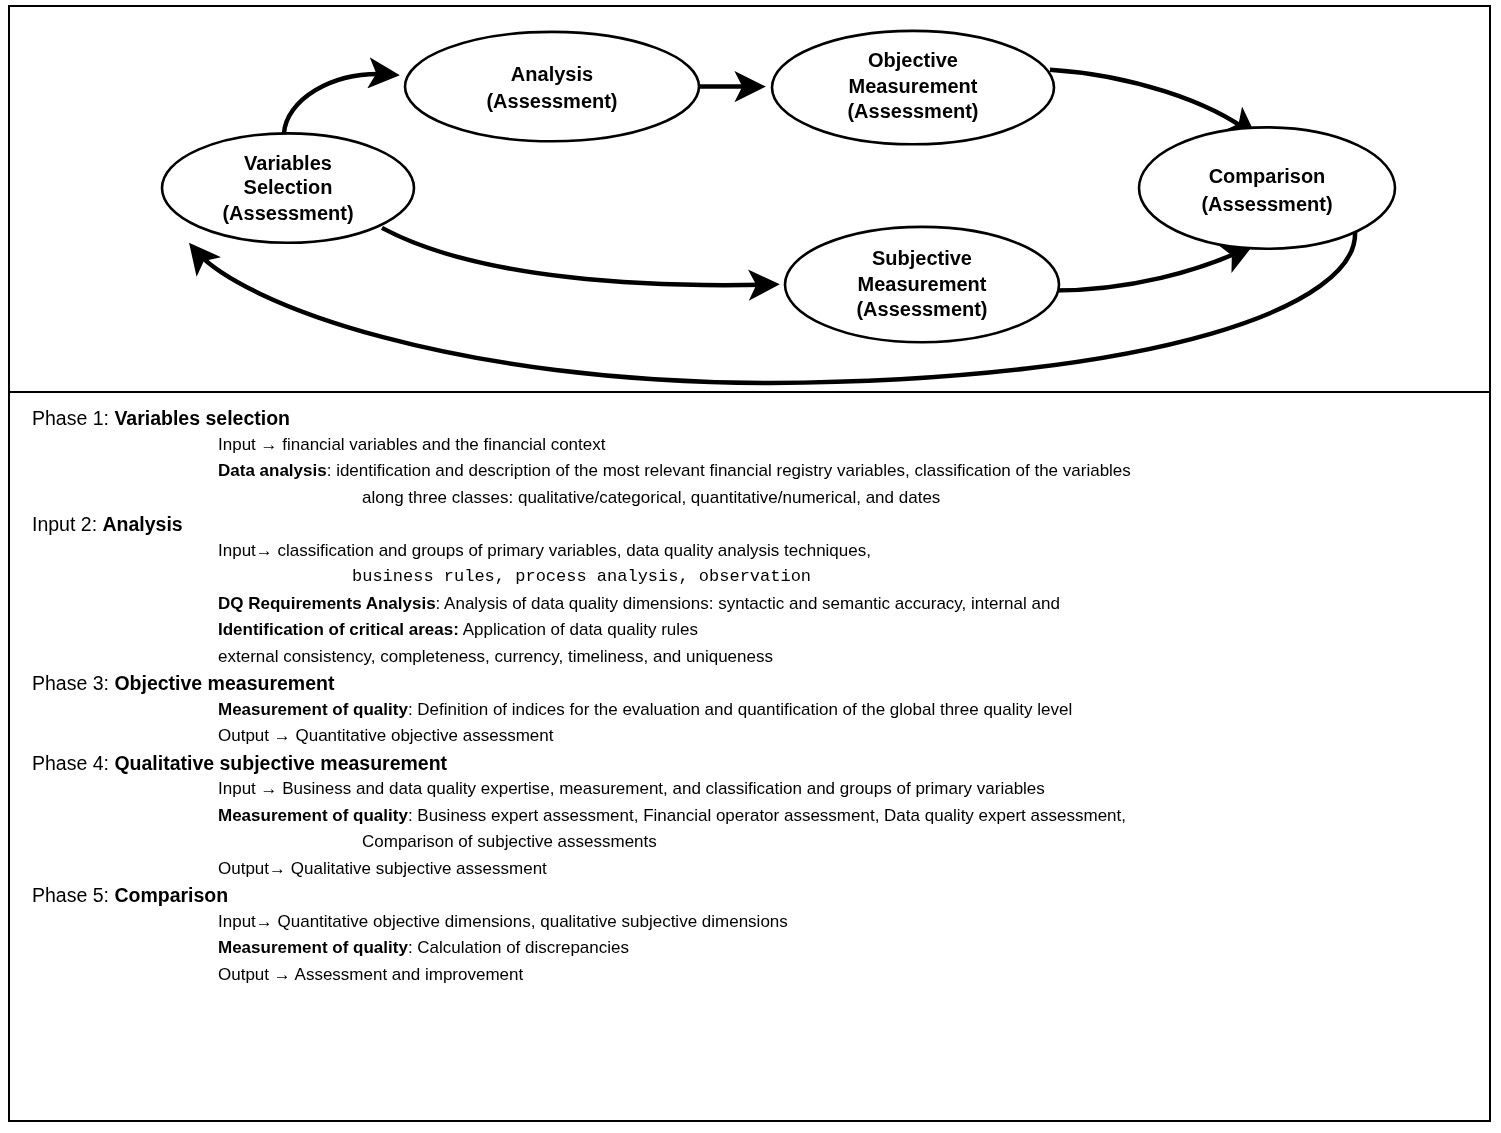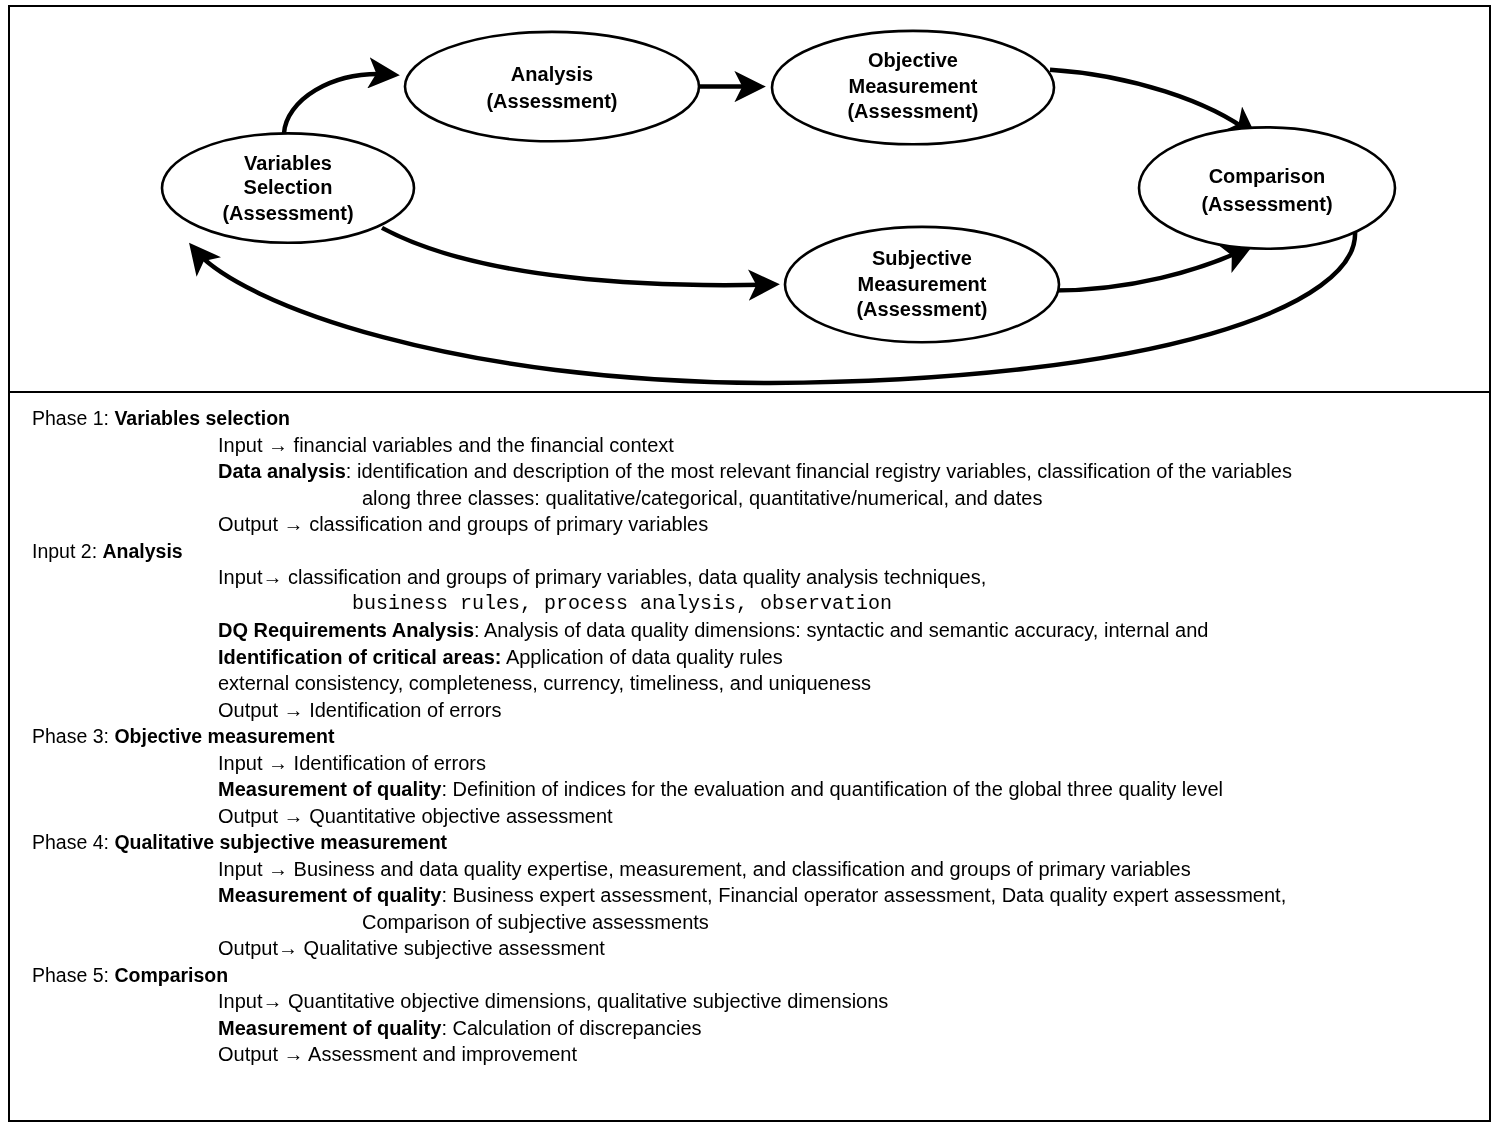--- a/index.html
+++ b/index.html
@@ -67,21 +67,21 @@
   }
   .phase-title {
     font-size: 19.5px;
     line-height: 26.5px;
     white-space: nowrap;
   }
   .phase-title .strong {
     font-weight: bold;
   }
   .phase-line {
-    font-size: 20px;
+    font-size: 17px;
     line-height: 26.5px;
     margin-left: 186px;
   }
   .phase-line .strong {
     font-weight: bold;
     text-align: right;
   }
   .deep {
     margin-left: 330px;
   }
@@ -156,34 +156,31 @@
         </g>
       </svg>
     </div>
 
     <div id="phases-panel">
         <div class="phase-block">
           <div class="phase-title"><span>Phase 1: </span><span class="strong">Variables selection</span></div>
           <div class="phase-line"><span>Input → financial variables and the financial context</span></div>
           <div class="phase-line"><span class="strong">Data analysis</span><span>: identification and description of the most relevant financial registry variables, classification of the variables</span></div>
           <div class="phase-line deep"><span>along three classes: qualitative/categorical, quantitative/numerical, and dates</span></div>
-          <div class="phase-line"><span>Output → classification and groups of primary variables</span></div>
         </div>
         <div class="phase-block">
           <div class="phase-title"><span>Input 2: </span><span class="strong">Analysis</span></div>
           <div class="phase-line"><span>Input→ classification and groups of primary variables, data quality analysis techniques,</span></div>
           <div class="phase-line deep2"><span>business rules, process analysis, observation</span></div>
           <div class="phase-line"><span class="strong">DQ Requirements Analysis</span><span>: Analysis of data quality dimensions: syntactic and semantic accuracy, internal and</span></div>
           <div class="phase-line"><span class="strong">Identification of critical areas:</span><span> Application of data quality rules</span></div>
           <div class="phase-line"><span>external consistency, completeness, currency, timeliness, and uniqueness</span></div>
-          <div class="phase-line"><span>Output → Identification of errors</span></div>
         </div>
         <div class="phase-block">
           <div class="phase-title"><span>Phase 3: </span><span class="strong">Objective measurement</span></div>
-          <div class="phase-line"><span>Input → Identification of errors</span></div>
           <div class="phase-line"><span class="strong">Measurement of quality</span><span>: Definition of indices for the evaluation and quantification of the global three quality level</span></div>
           <div class="phase-line"><span>Output → Quantitative objective assessment</span></div>
         </div>
         <div class="phase-block">
           <div class="phase-title"><span>Phase 4: </span><span class="strong">Qualitative subjective measurement</span></div>
           <div class="phase-line"><span>Input → Business and data quality expertise, measurement, and classification and groups of primary variables</span></div>
           <div class="phase-line"><span class="strong">Measurement of quality</span><span>: Business expert assessment, Financial operator assessment, Data quality expert assessment,</span></div>
           <div class="phase-line deep"><span>Comparison of subjective assessments</span></div>
           <div class="phase-line"><span>Output→ Qualitative subjective assessment</span></div>
         </div>

